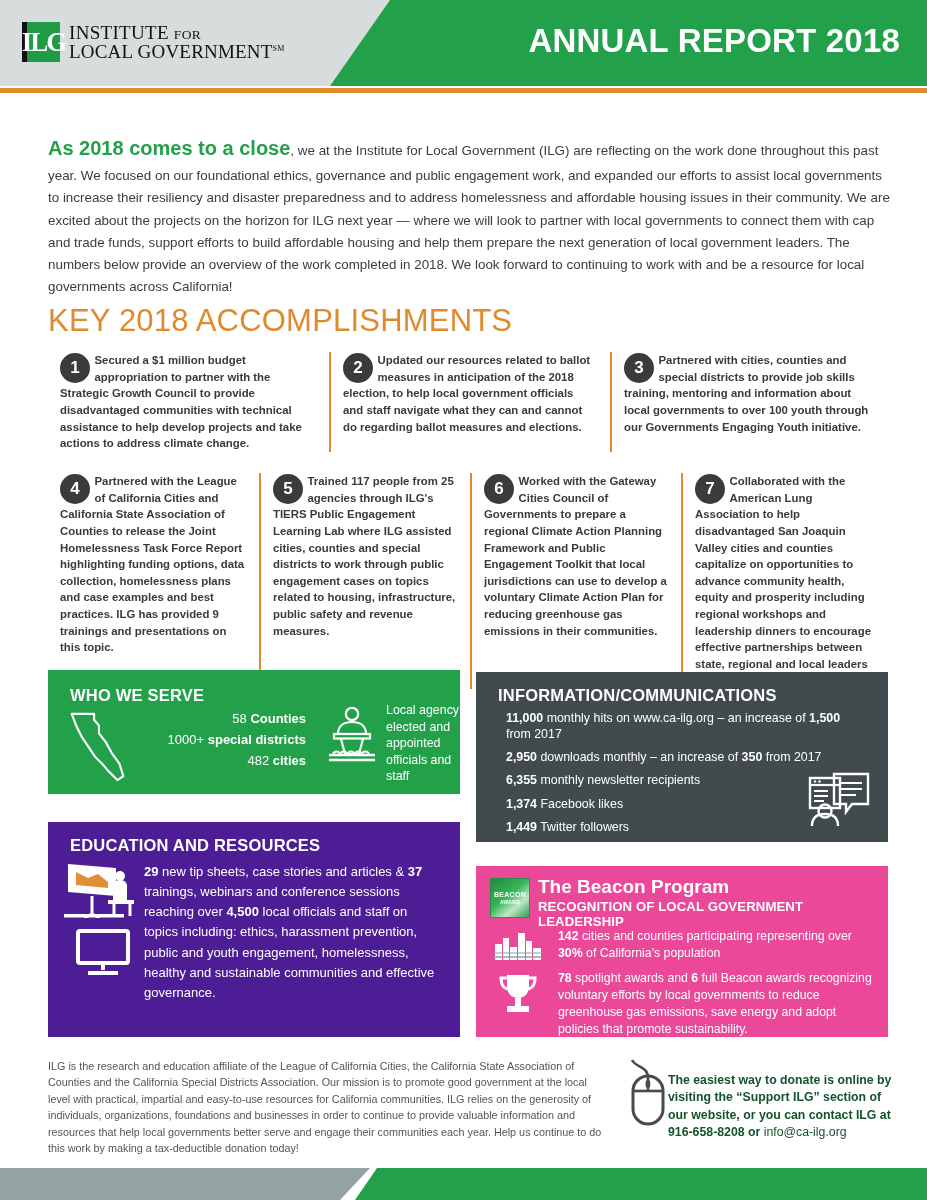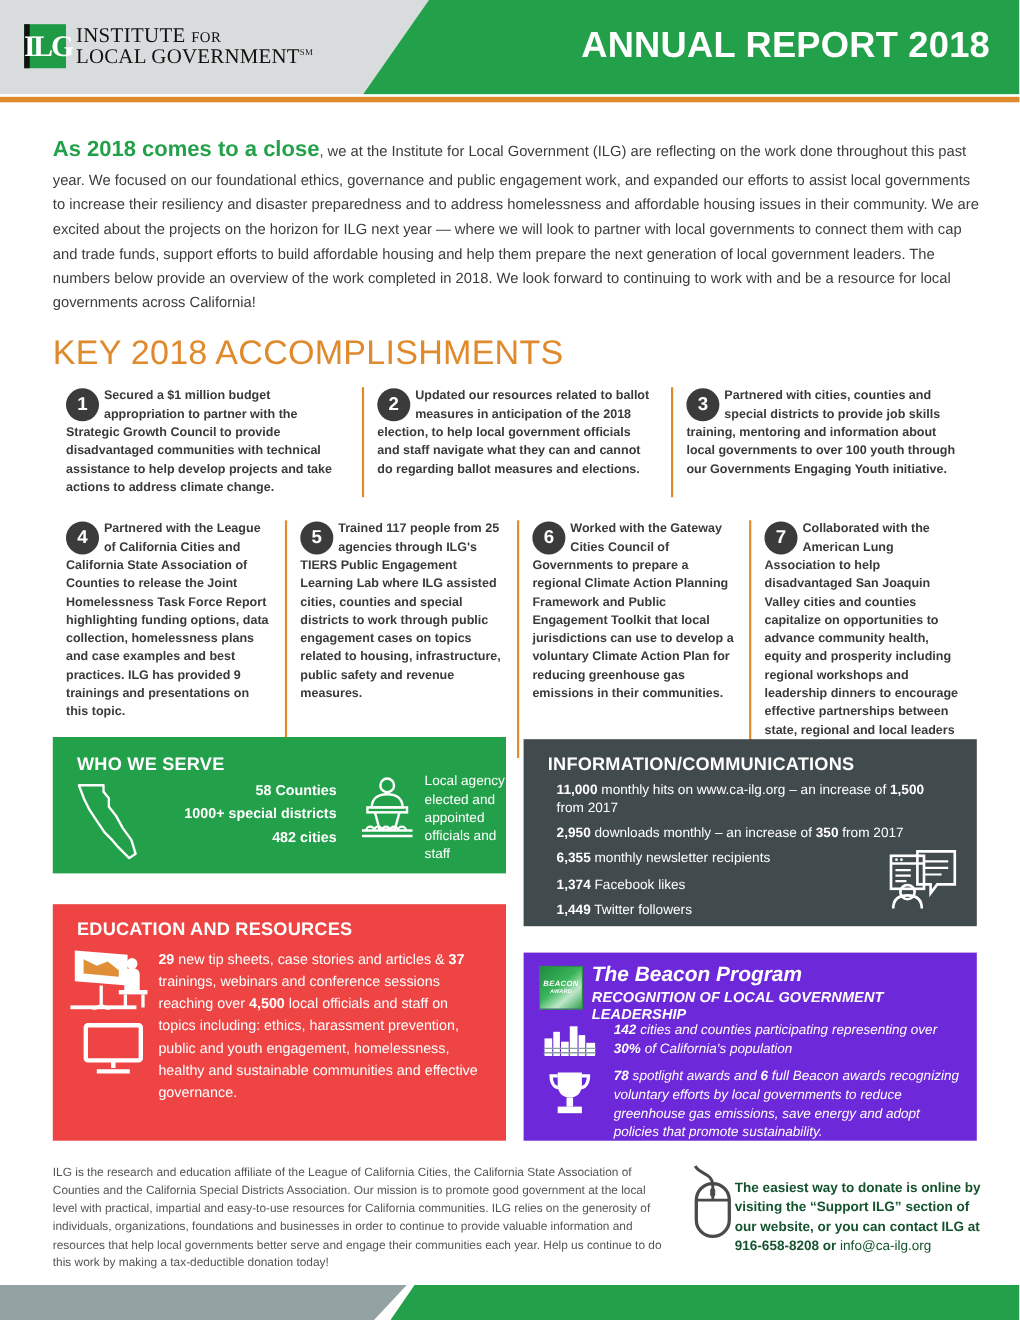--- a/index.html
+++ b/index.html
@@ -44,21 +44,21 @@
   .logo-text { font-family: Liberation Serif, serif; color: #111; line-height: 1.0; }
   .logo-l1 { font-size: 19px; letter-spacing: 0.3px; }
   .logo-l1 .sm { font-size: 13.5px; }
   .logo-l2 { font-size: 19px; letter-spacing: 0.2px; }
   .logo-sup { font-size: 8px; vertical-align: super; }
 
   .orange-rule { position: absolute; left: 0; top: 88px; width: 927px; height: 5px; background: #e08a2e; }
 
   
   .intro {
-    position: absolute; left: 48px; top: 120px; width: 845px;
+    position: absolute; left: 48px; top: 132px; width: 845px;
     font-size: 13.4px; line-height: 1.66; color: #3c3c3c;
   }
   .intro .lead { color: #23a14a; font-size: 20px; font-weight: bold; }
 
   
   .key-title {
     position: absolute; left: 48px; top: 303px;
     font-size: 31px; color: #e08a2e; letter-spacing: 0.2px;
   }
 
@@ -86,38 +86,38 @@
   .panel-who {
     left: 48px; top: 670px; width: 412px; height: 124px;
     background: #23a14a; color: #fff;
   }
   .panel-info {
     left: 476px; top: 672px; width: 412px; height: 170px;
     background: #414a4c; color: #fff;
   }
   .panel-edu {
     left: 48px; top: 822px; width: 412px; height: 215px;
-    background: #ef4444; color: #fff;
+    background: #4c1d95; color: #fff;
   }
   .panel-beacon {
     left: 476px; top: 866px; width: 412px; height: 171px;
-    background: #6d28d9; color: #fff; font-style: italic;
+    background: #ec4899; color: #fff;
   }
 
   .p-title { font-size: 16.5px; font-weight: bold; letter-spacing: 0.2px; }
 
   
   .who-head { position: absolute; left: 22px; top: 16px; }
   .ca-shape { position: absolute; left: 20px; top: 40px; width: 60px; height: 74px; }
   .who-stats {
     position: absolute; left: 78px; top: 38px; width: 180px;
     font-size: 13px; line-height: 1.62; text-align: right;
   }
   .who-stats .row { white-space: nowrap; }
-  .who-stats b { font-weight: bold; }
+  .who-stats b { font-weight: normal; }
   .who-stats .lbl { font-weight: bold; }
   .who-icon { position: absolute; left: 277px; top: 36px; width: 54px; height: 58px; }
   .who-caption {
     position: absolute; left: 338px; top: 32px; width: 80px;
     font-size: 12.4px; line-height: 1.34;
   }
 
   
   .info-head { position: absolute; left: 22px; top: 14px; }
   .info-list { position: absolute; left: 30px; top: 38px; width: 360px; font-size: 12.4px; line-height: 1.30; }

